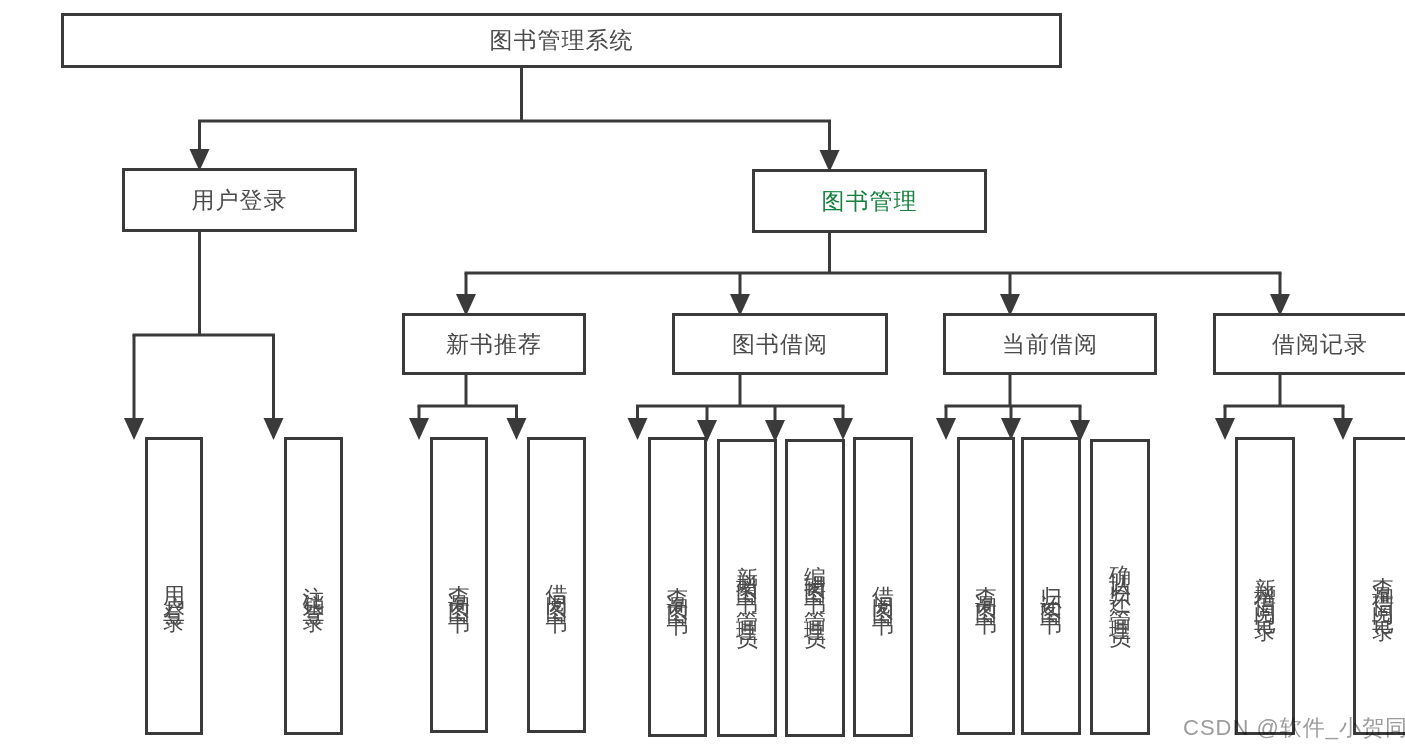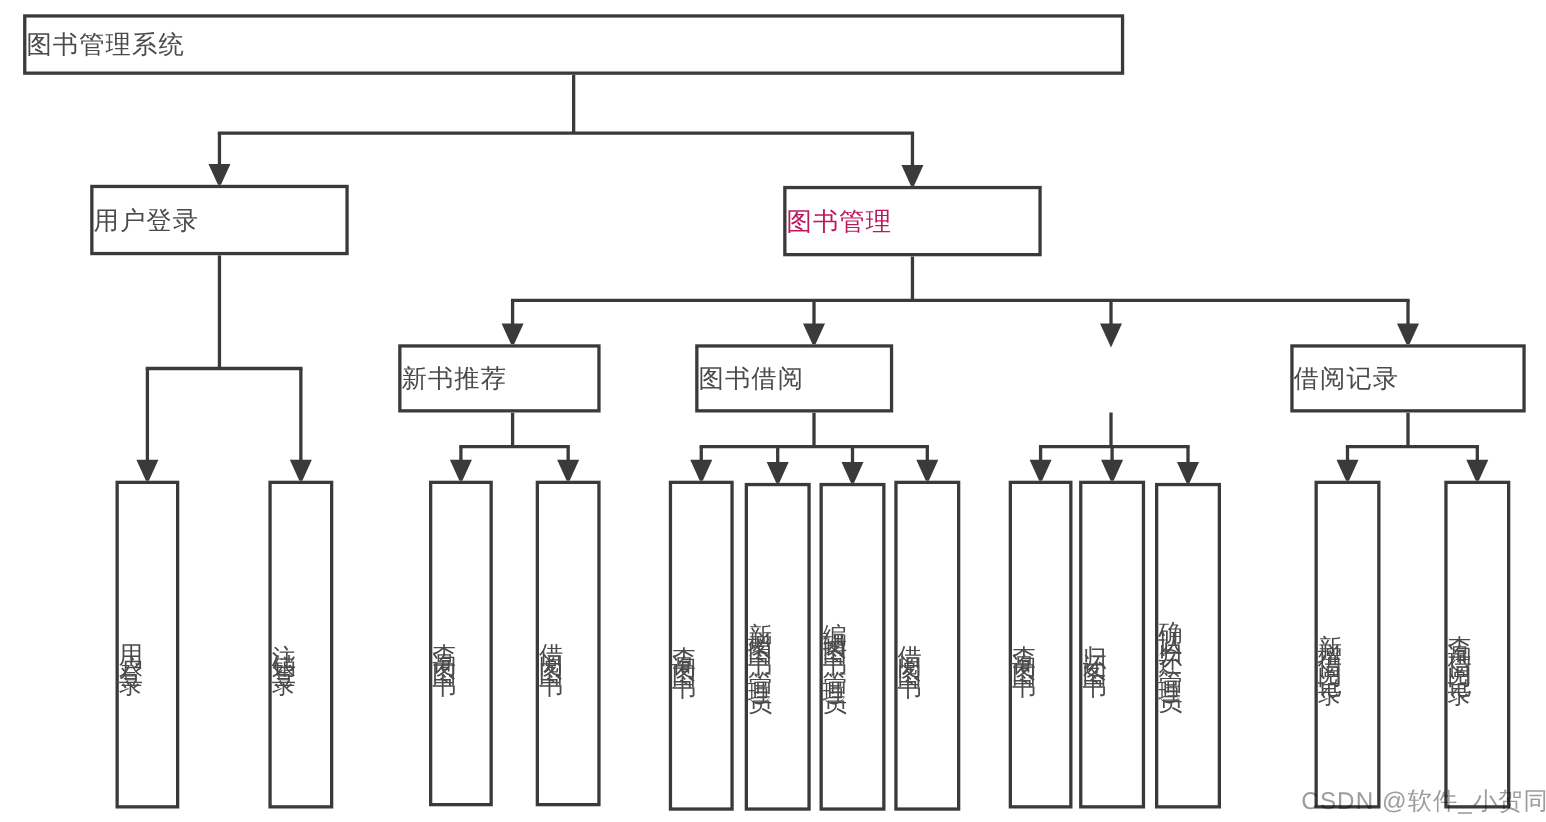--- a/index.html
+++ b/index.html
@@ -23,22 +23,23 @@
     top: 0;
     z-index: 1;
   }
   .node {
     position: absolute;
     box-sizing: border-box;
     background: #ffffff;
     border: 3px solid #3a3a3a;
     display: flex;
     align-items: center;
-    justify-content: flex-start;
+    justify-content: center;
     z-index: 2;
+    margin-left: 40px;
   }
   .node .label {
     color: #4a4a4a;
     white-space: nowrap;
   }
   .node.horz .label {
     font-size: 23px;
     letter-spacing: 1px;
   }
   .node.vert .label {
@@ -117,27 +118,30 @@
       <polygon points="1333,418 1353,418 1343,440" fill="#3a3a3a"></polygon>
     </svg>
   <div class="watermark" style="color: rgb(156, 156, 156); left: 1183px; top: 713px;">CSDN @软件_小贺同学</div>
 <div class="node horz" style="left: 21px; top: 13px; width: 1001px; height: 55px; border-color: rgb(58, 58, 58); background: rgb(255, 255, 255);">
       <span class="label" style="color: rgb(74, 74, 74);">图书管理系统</span>
     </div>
     <div class="node horz" style="left: 82px; top: 168px; width: 235px; height: 64px; border-color: rgb(58, 58, 58); background: rgb(255, 255, 255);">
       <span class="label" style="color: rgb(74, 74, 74);">用户登录</span>
     </div>
     <div class="node horz" style="left: 712px; top: 169px; width: 235px; height: 64px; border-color: rgb(58, 58, 58); background: rgb(255, 255, 255);">
-      <span class="label" style="color: #be185d;">图书管理</span>
+      <span class="label" style="color: #15803d;">图书管理</span>
     </div>
     <div class="node horz" style="left: 362px; top: 313px; width: 184px; height: 62px; border-color: rgb(58, 58, 58); background: rgb(255, 255, 255);">
       <span class="label" style="color: rgb(74, 74, 74);">新书推荐</span>
     </div>
-    <div class="node horz" style="left: 632px; top: 313px; width: 180px; height: 62px; border-color: rgb(58, 58, 58); background: rgb(255, 255, 255);">
+    <div class="node horz" style="left: 632px; top: 313px; width: 216px; height: 62px; border-color: rgb(58, 58, 58); background: rgb(255, 255, 255);">
       <span class="label" style="color: rgb(74, 74, 74);">图书借阅</span>
+    </div>
+    <div class="node horz" style="left: 903px; top: 313px; width: 214px; height: 62px; border-color: rgb(58, 58, 58); background: rgb(255, 255, 255);">
+      <span class="label" style="color: rgb(74, 74, 74);">当前借阅</span>
     </div>
     <div class="node horz" style="left: 1173px; top: 313px; width: 214px; height: 62px; border-color: rgb(58, 58, 58); background: rgb(255, 255, 255);">
       <span class="label" style="color: rgb(74, 74, 74);">借阅记录</span>
     </div>
     <div class="node vert" style="left: 105px; top: 437px; width: 58px; height: 298px; border-color: rgb(58, 58, 58); background: rgb(255, 255, 255);">
       <span class="label" style="color: rgb(74, 74, 74);">用户登录</span>
     </div>
     <div class="node vert" style="left: 244px; top: 437px; width: 59px; height: 298px; border-color: rgb(58, 58, 58); background: rgb(255, 255, 255);">
       <span class="label" style="color: rgb(74, 74, 74);">注销登录</span>
     </div>

